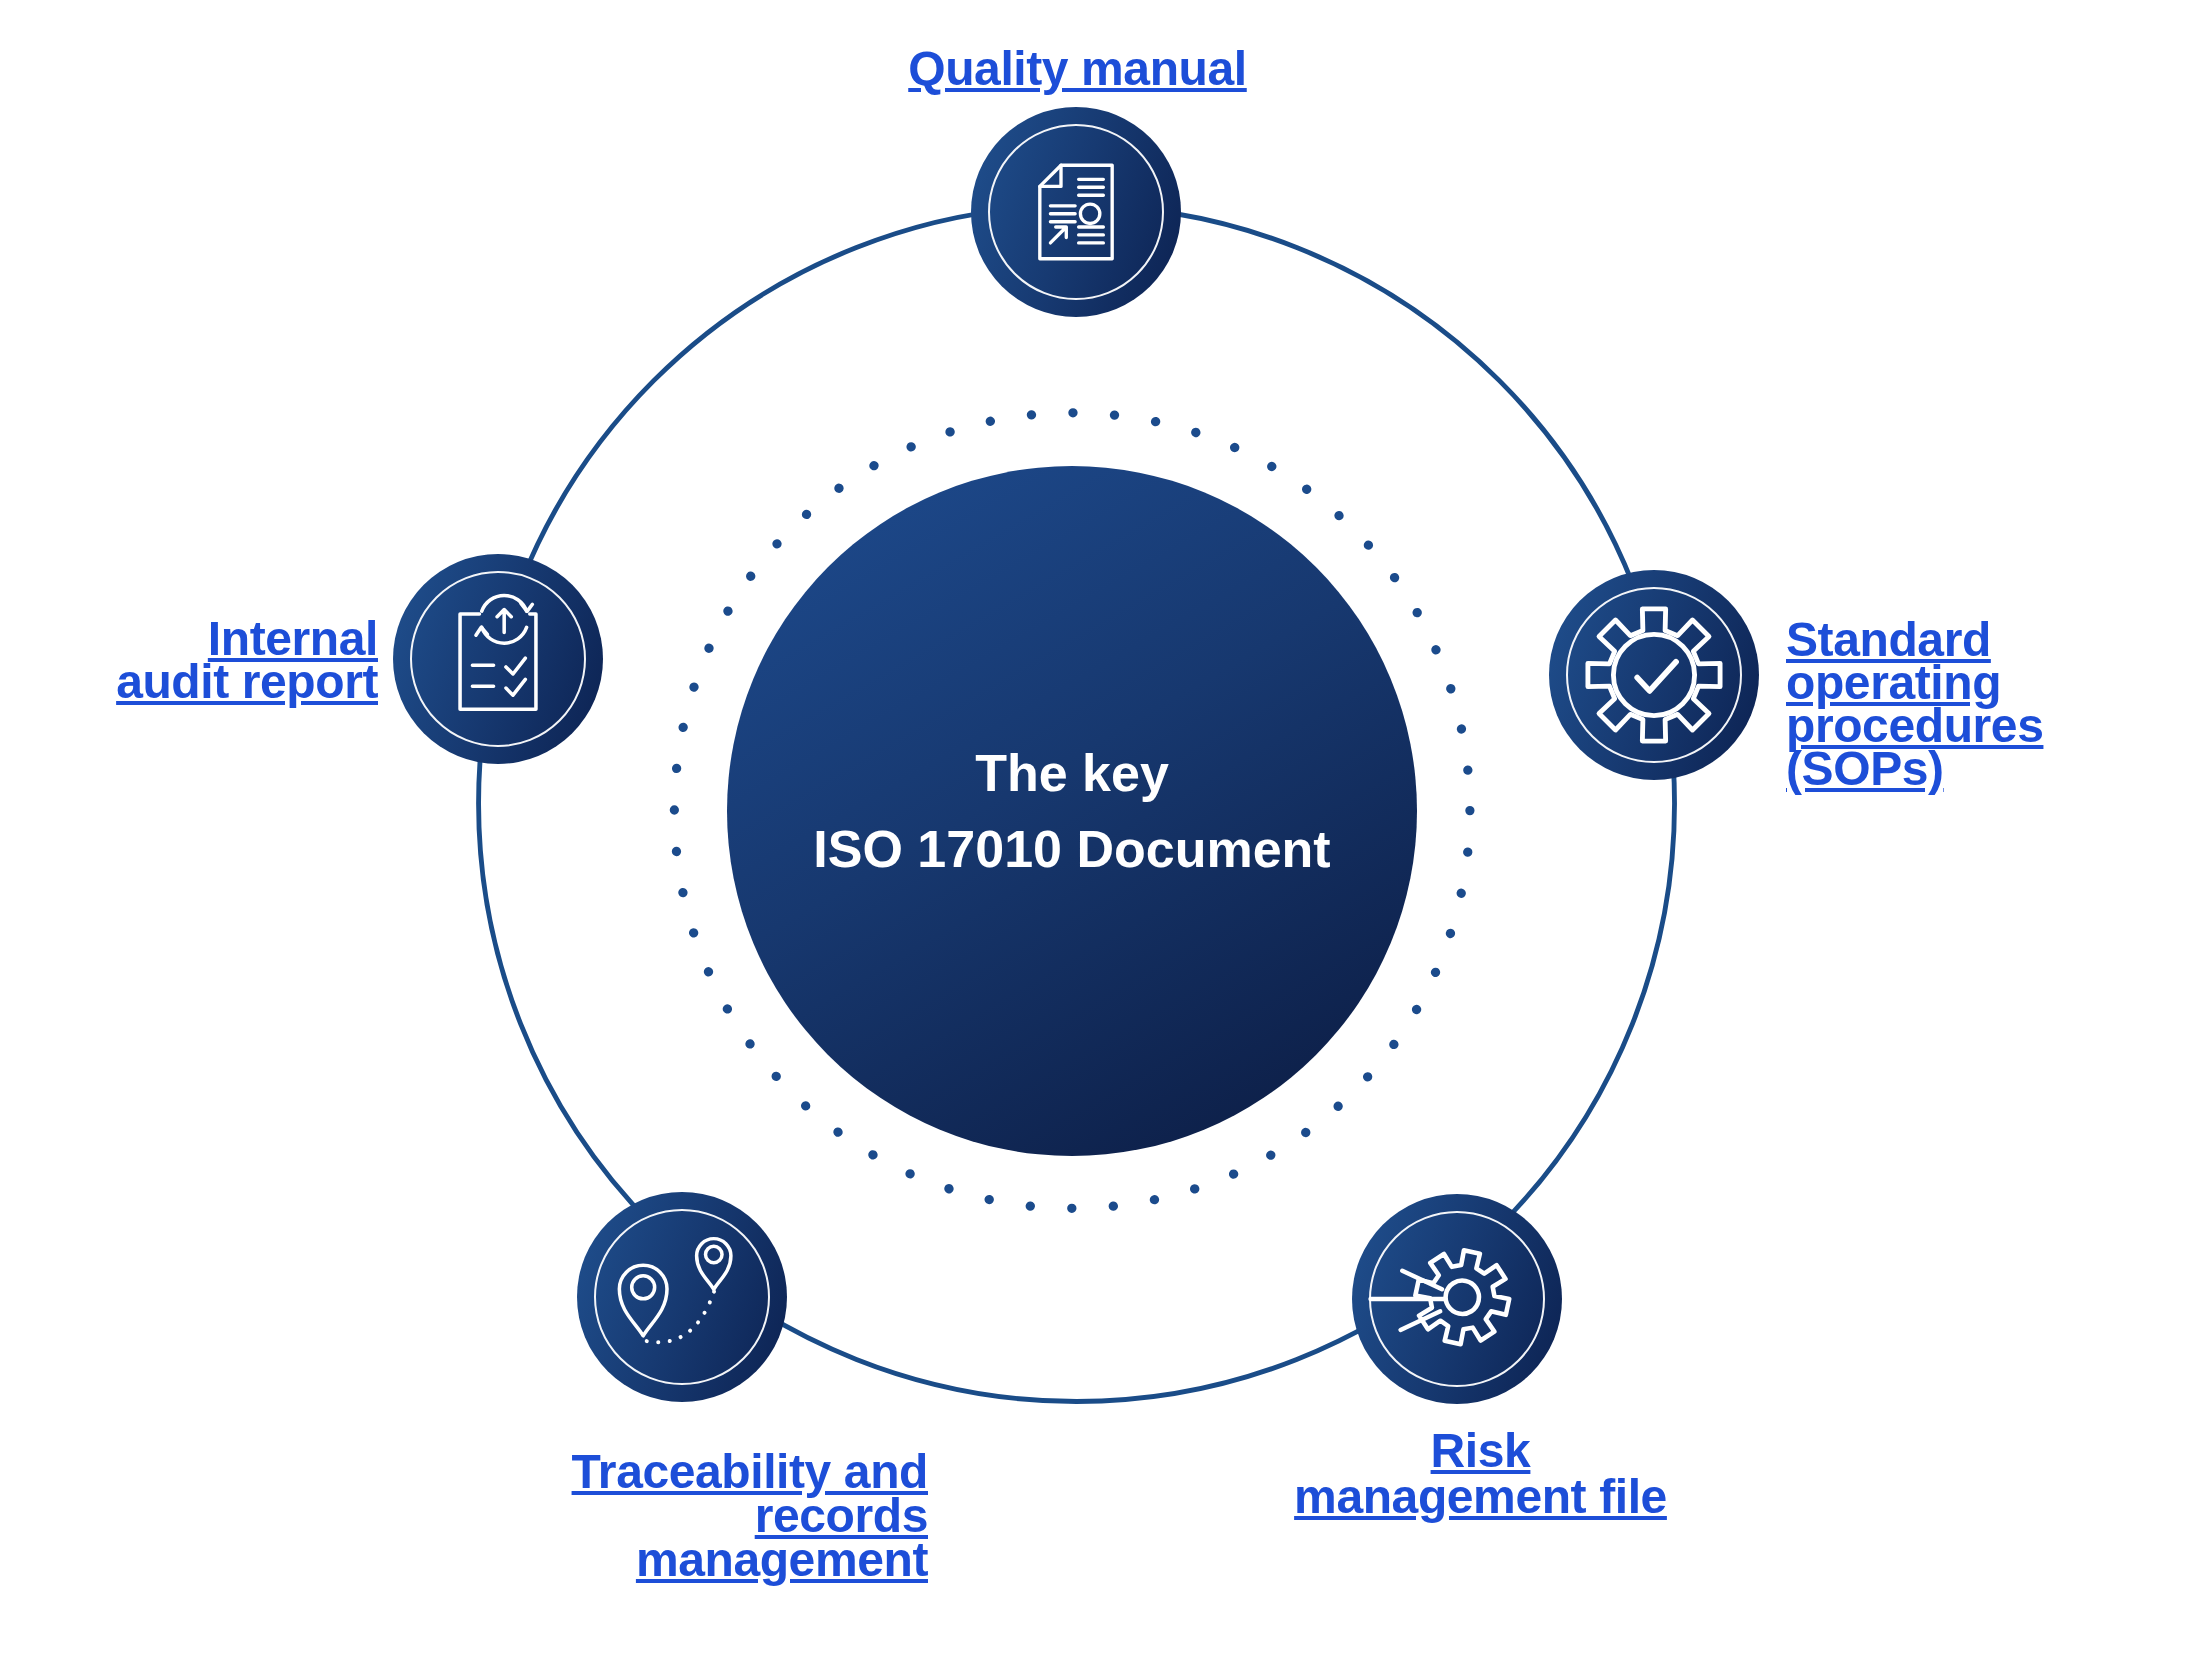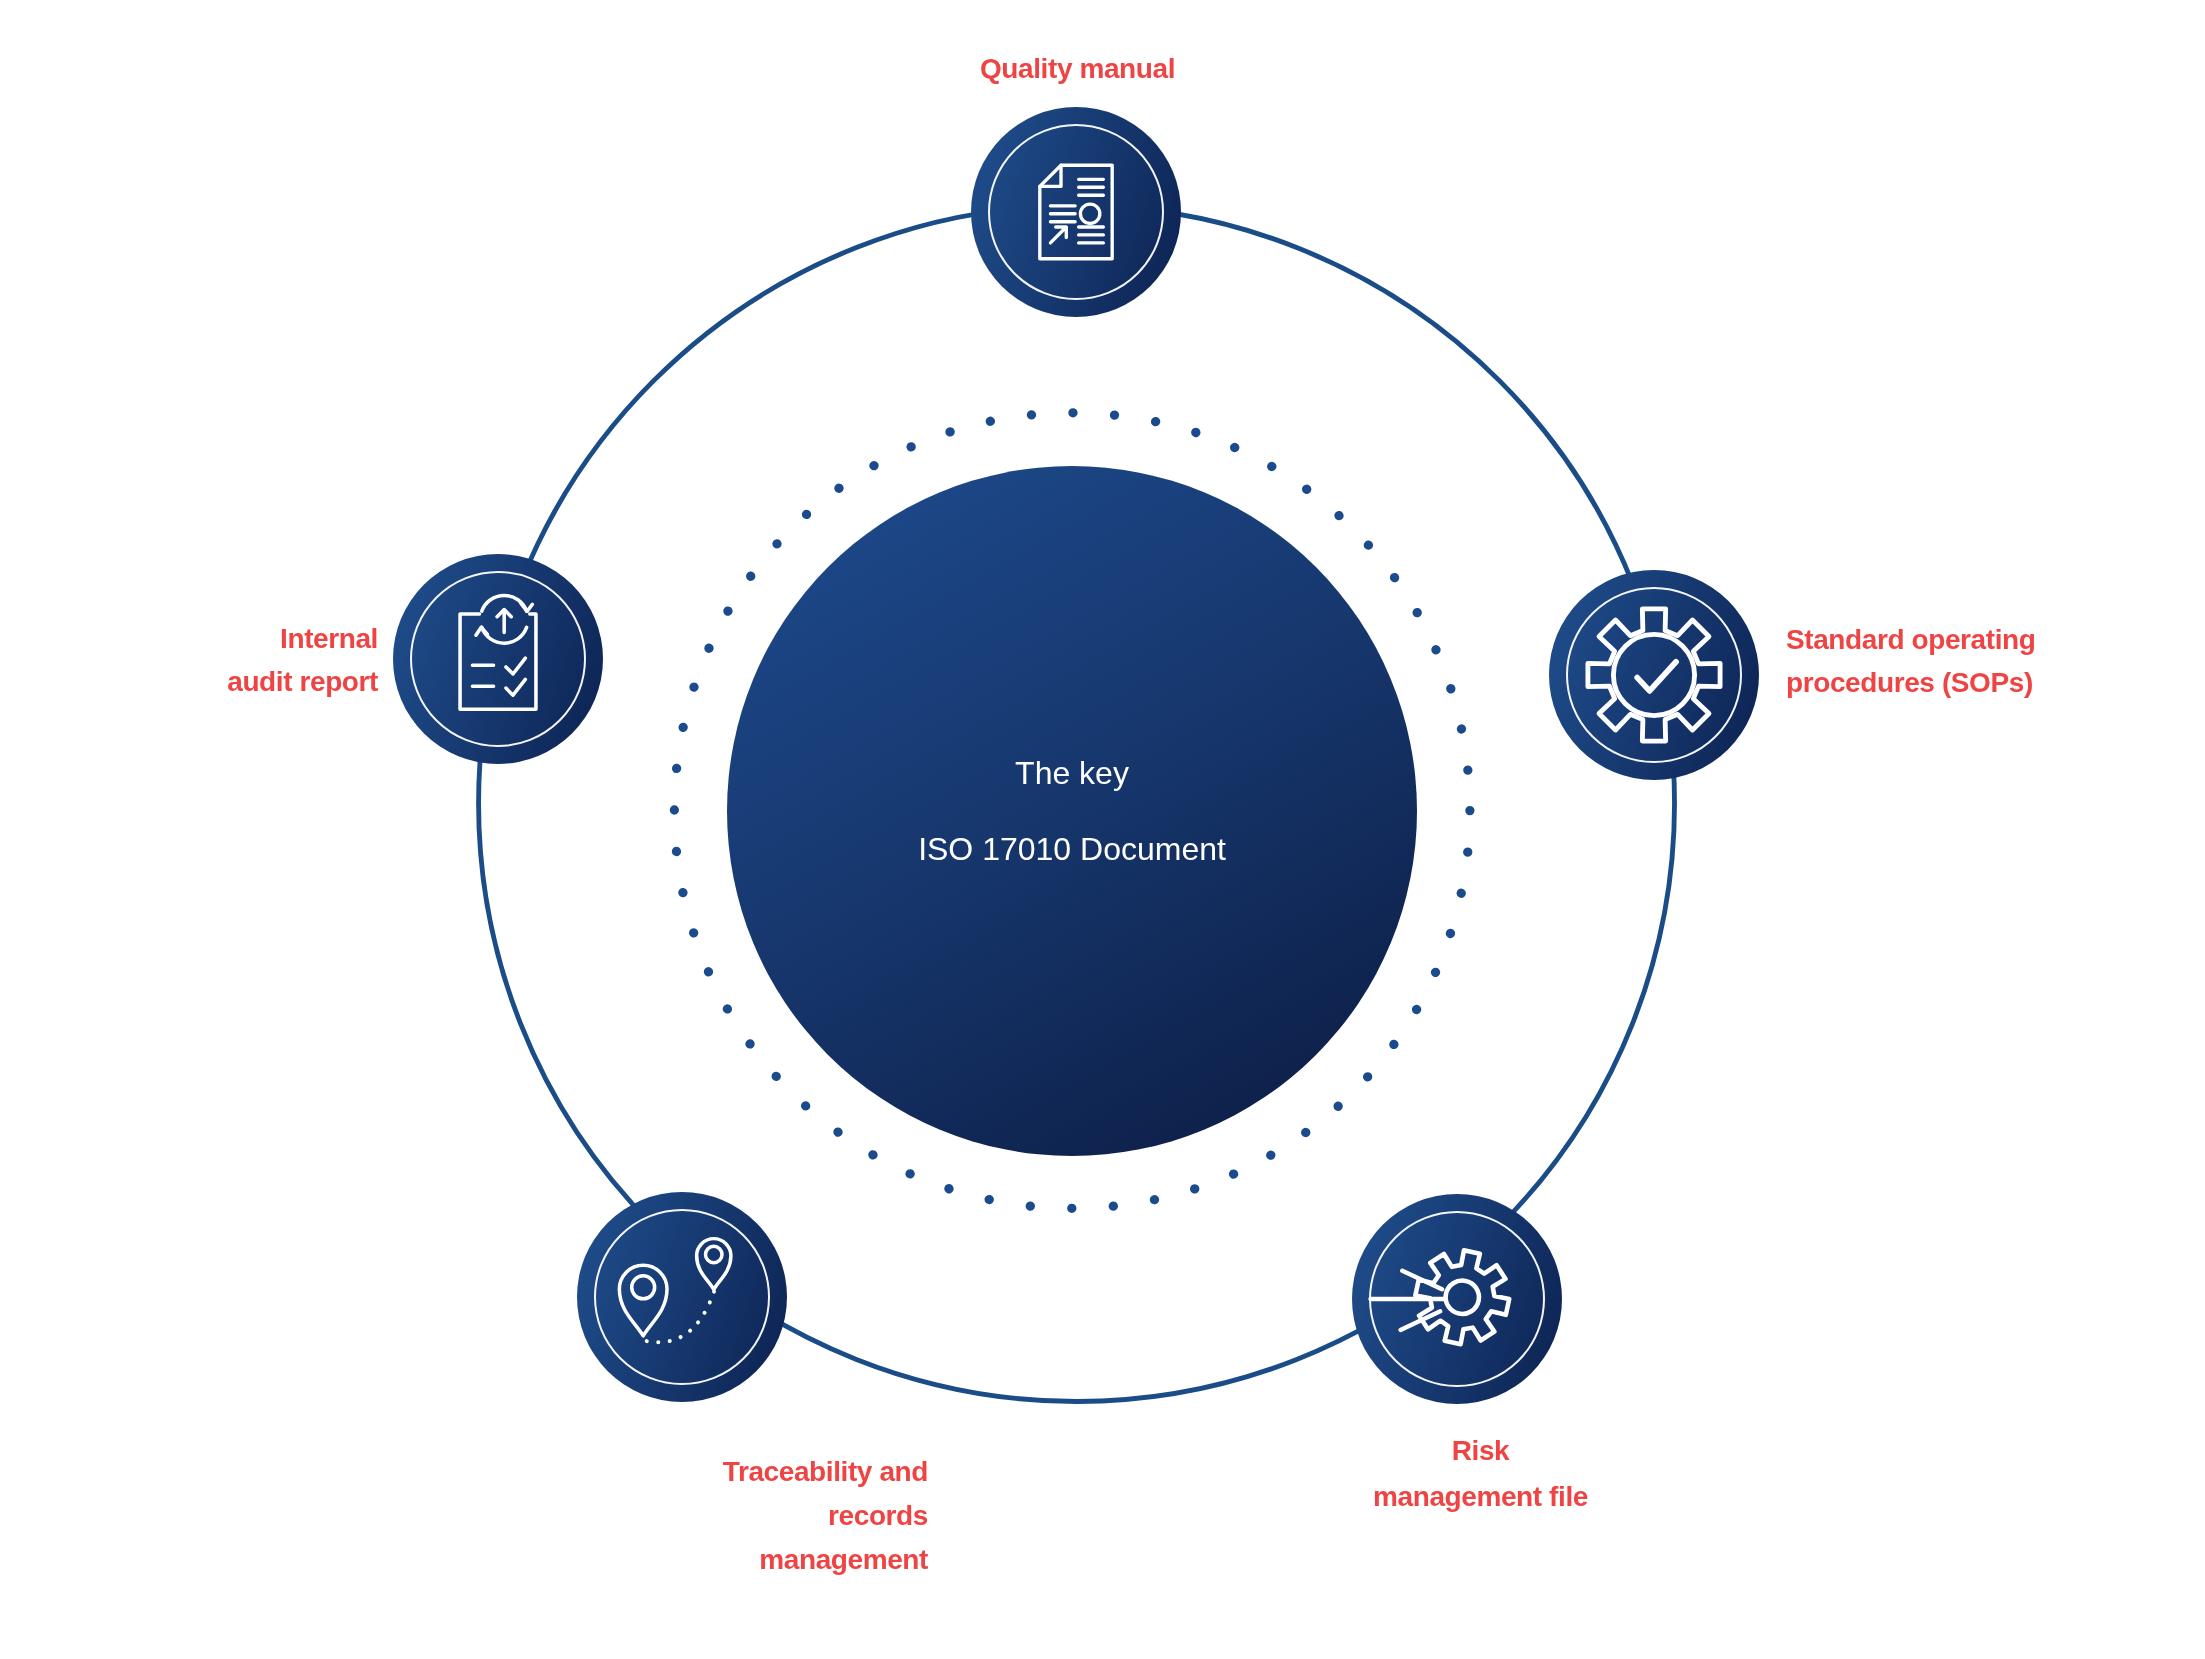--- a/index.html
+++ b/index.html
@@ -12,39 +12,39 @@
   }
   .rings-svg{position:absolute;left:0;top:0;}
   .center-circle{
     position:absolute;left:727px;top:466px;width:690px;height:690px;
     border-radius:50%;
     background:linear-gradient(150deg,#1e4c90 0%,#17386f 45%,#0b1a40 100%);
     display:flex;align-items:center;justify-content:center;
   }
   .center-text{
     text-align:center;color:#ffffff;
-    font-size:32px;font-weight:400;line-height:76px;letter-spacing:0px;
+    font-size:52px;font-weight:700;line-height:76px;letter-spacing:0px;
   }
   .node{
     position:absolute;width:210px;height:210px;border-radius:50%;
     background:linear-gradient(110deg,#20508f 0%,#173a72 48%,#0c2150 100%);
   }
   .node-inner-ring{
     position:absolute;inset:17px;border-radius:50%;
     border:2.6px solid rgba(255,255,255,0.95);
   }
   .node svg{position:absolute;left:0;top:0;}
   .node-top{left:971px;top:107px;}
   .node-left{left:393px;top:554px;}
   .node-right{left:1549px;top:570px;}
   .node-bottom-left{left:577px;top:1192px;}
   .node-bottom-right{left:1352px;top:1194px;}
   .label{
-    position:absolute;color:#ef4444;font-weight:700;
-    font-size:28px;letter-spacing:-0.4px;
+    position:absolute;color:#1d4ed8;font-weight:700;
+    font-size:48px;letter-spacing:-0.4px;text-decoration:underline;
   }
   .label-quality{left:813px;top:47px;width:529px;text-align:center;line-height:44px;}
   .label-audit{left:69px;top:617px;width:309px;text-align:right;line-height:43px;}
   .label-sops{left:1786px;top:618px;width:423px;text-align:left;line-height:43px;}
   .label-risk{left:1216px;top:1428px;width:529px;text-align:center;line-height:46px;}
   .label-trace{left:399px;top:1450px;width:529px;text-align:right;line-height:44px;}
   .icon-stroke{fill:none;stroke:#ffffff;stroke-linecap:round;stroke-linejoin:round;}
 </style>
 </head>
 <body>

